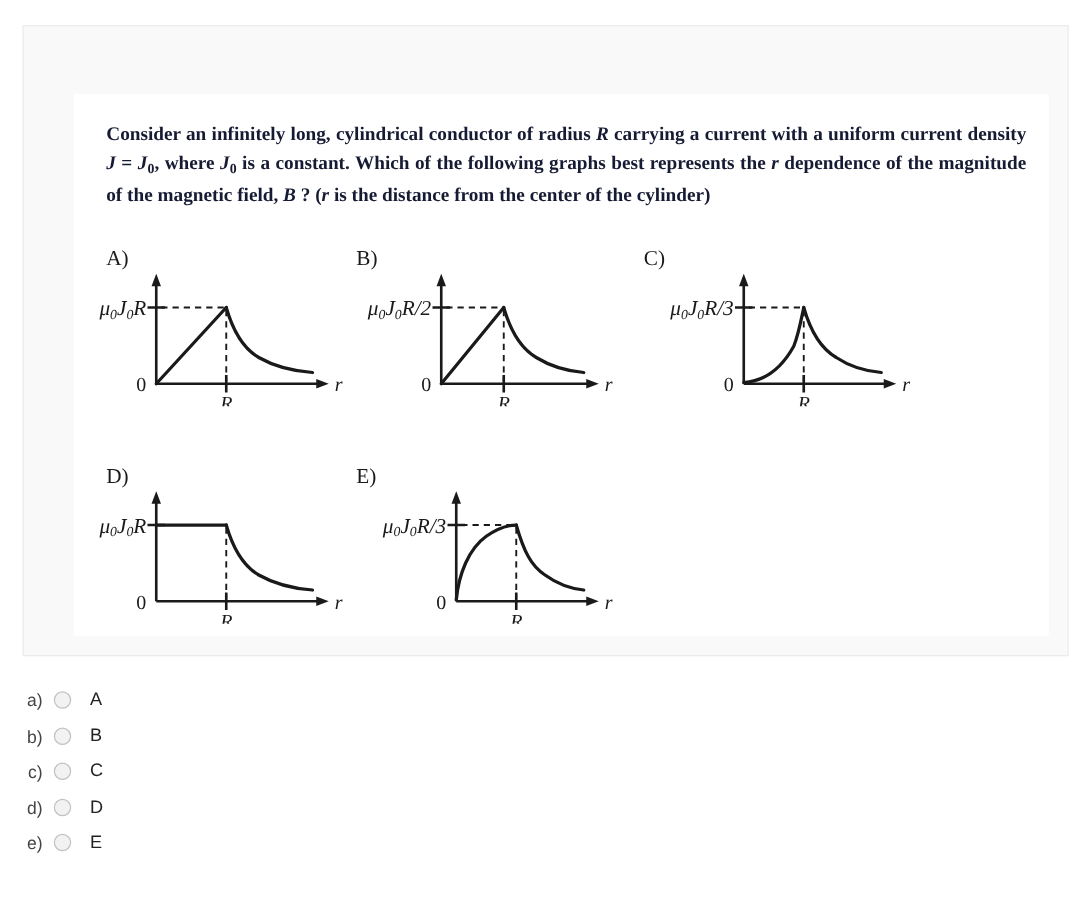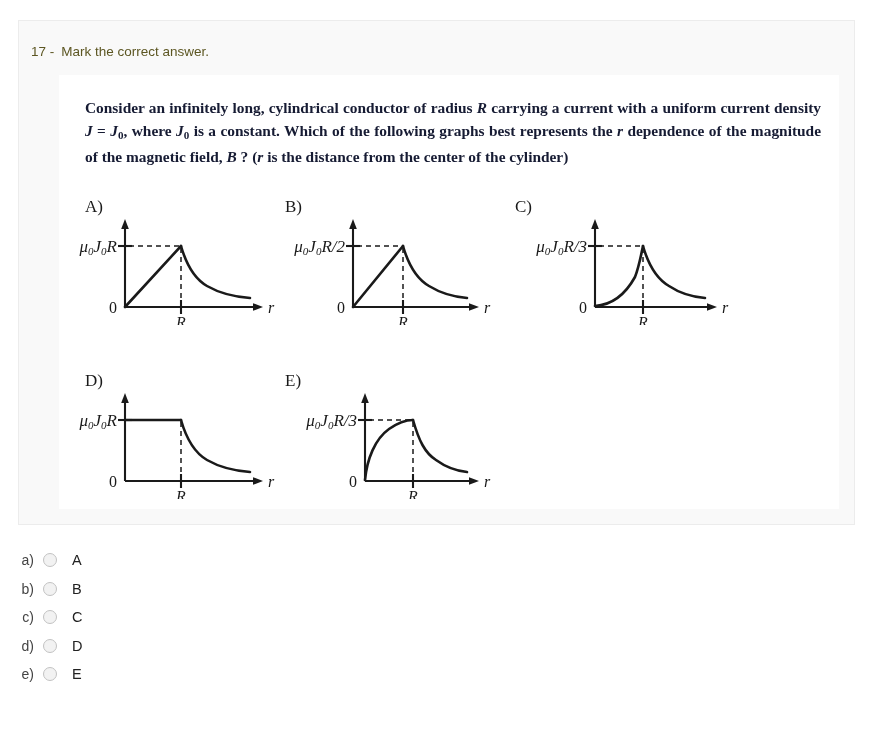--- a/index.html
+++ b/index.html
@@ -121,23 +121,20 @@
     font-family: "Liberation Sans", sans-serif;
     white-space: nowrap;
   }
   .option-row.blank .option-letter { visibility: hidden; }
 </style>
 </head>
 <body>
 
 <div id="question-card">
 
-  <div id="question-header">
-    <span class="qnum">17 -</span><span>Mark the correct answer.</span>
-  </div>
 
   <div id="figure-panel">
 
     <div id="prompt"><span>Consider an infinitely long, cylindrical conductor of radius </span><i>R</i><span> carrying a current with a uniform current density </span><i>J</i><span> = </span><i>J</i><span class="sub up">0</span><span>, where </span><i>J</i><span class="sub up">0</span><span> is a constant. Which of the following graphs best represents the </span><i>r</i><span> dependence of the magnitude of the magnetic field, </span><i>B</i><span> ? (</span><i>r</i><span> is the distance from the center of the cylinder)</span></div>
 
     <div class="graph-cell" style="left:14px; top:122px; width:215px; height:128px;">
       <div class="graph-label">A)</div>
       <svg class="graph-svg" width="215" height="110" viewBox="0 0 215 110">
 
         <line x1="52" y1="12" x2="52" y2="92" stroke="#1a1a1a" stroke-width="2.1"></line>

